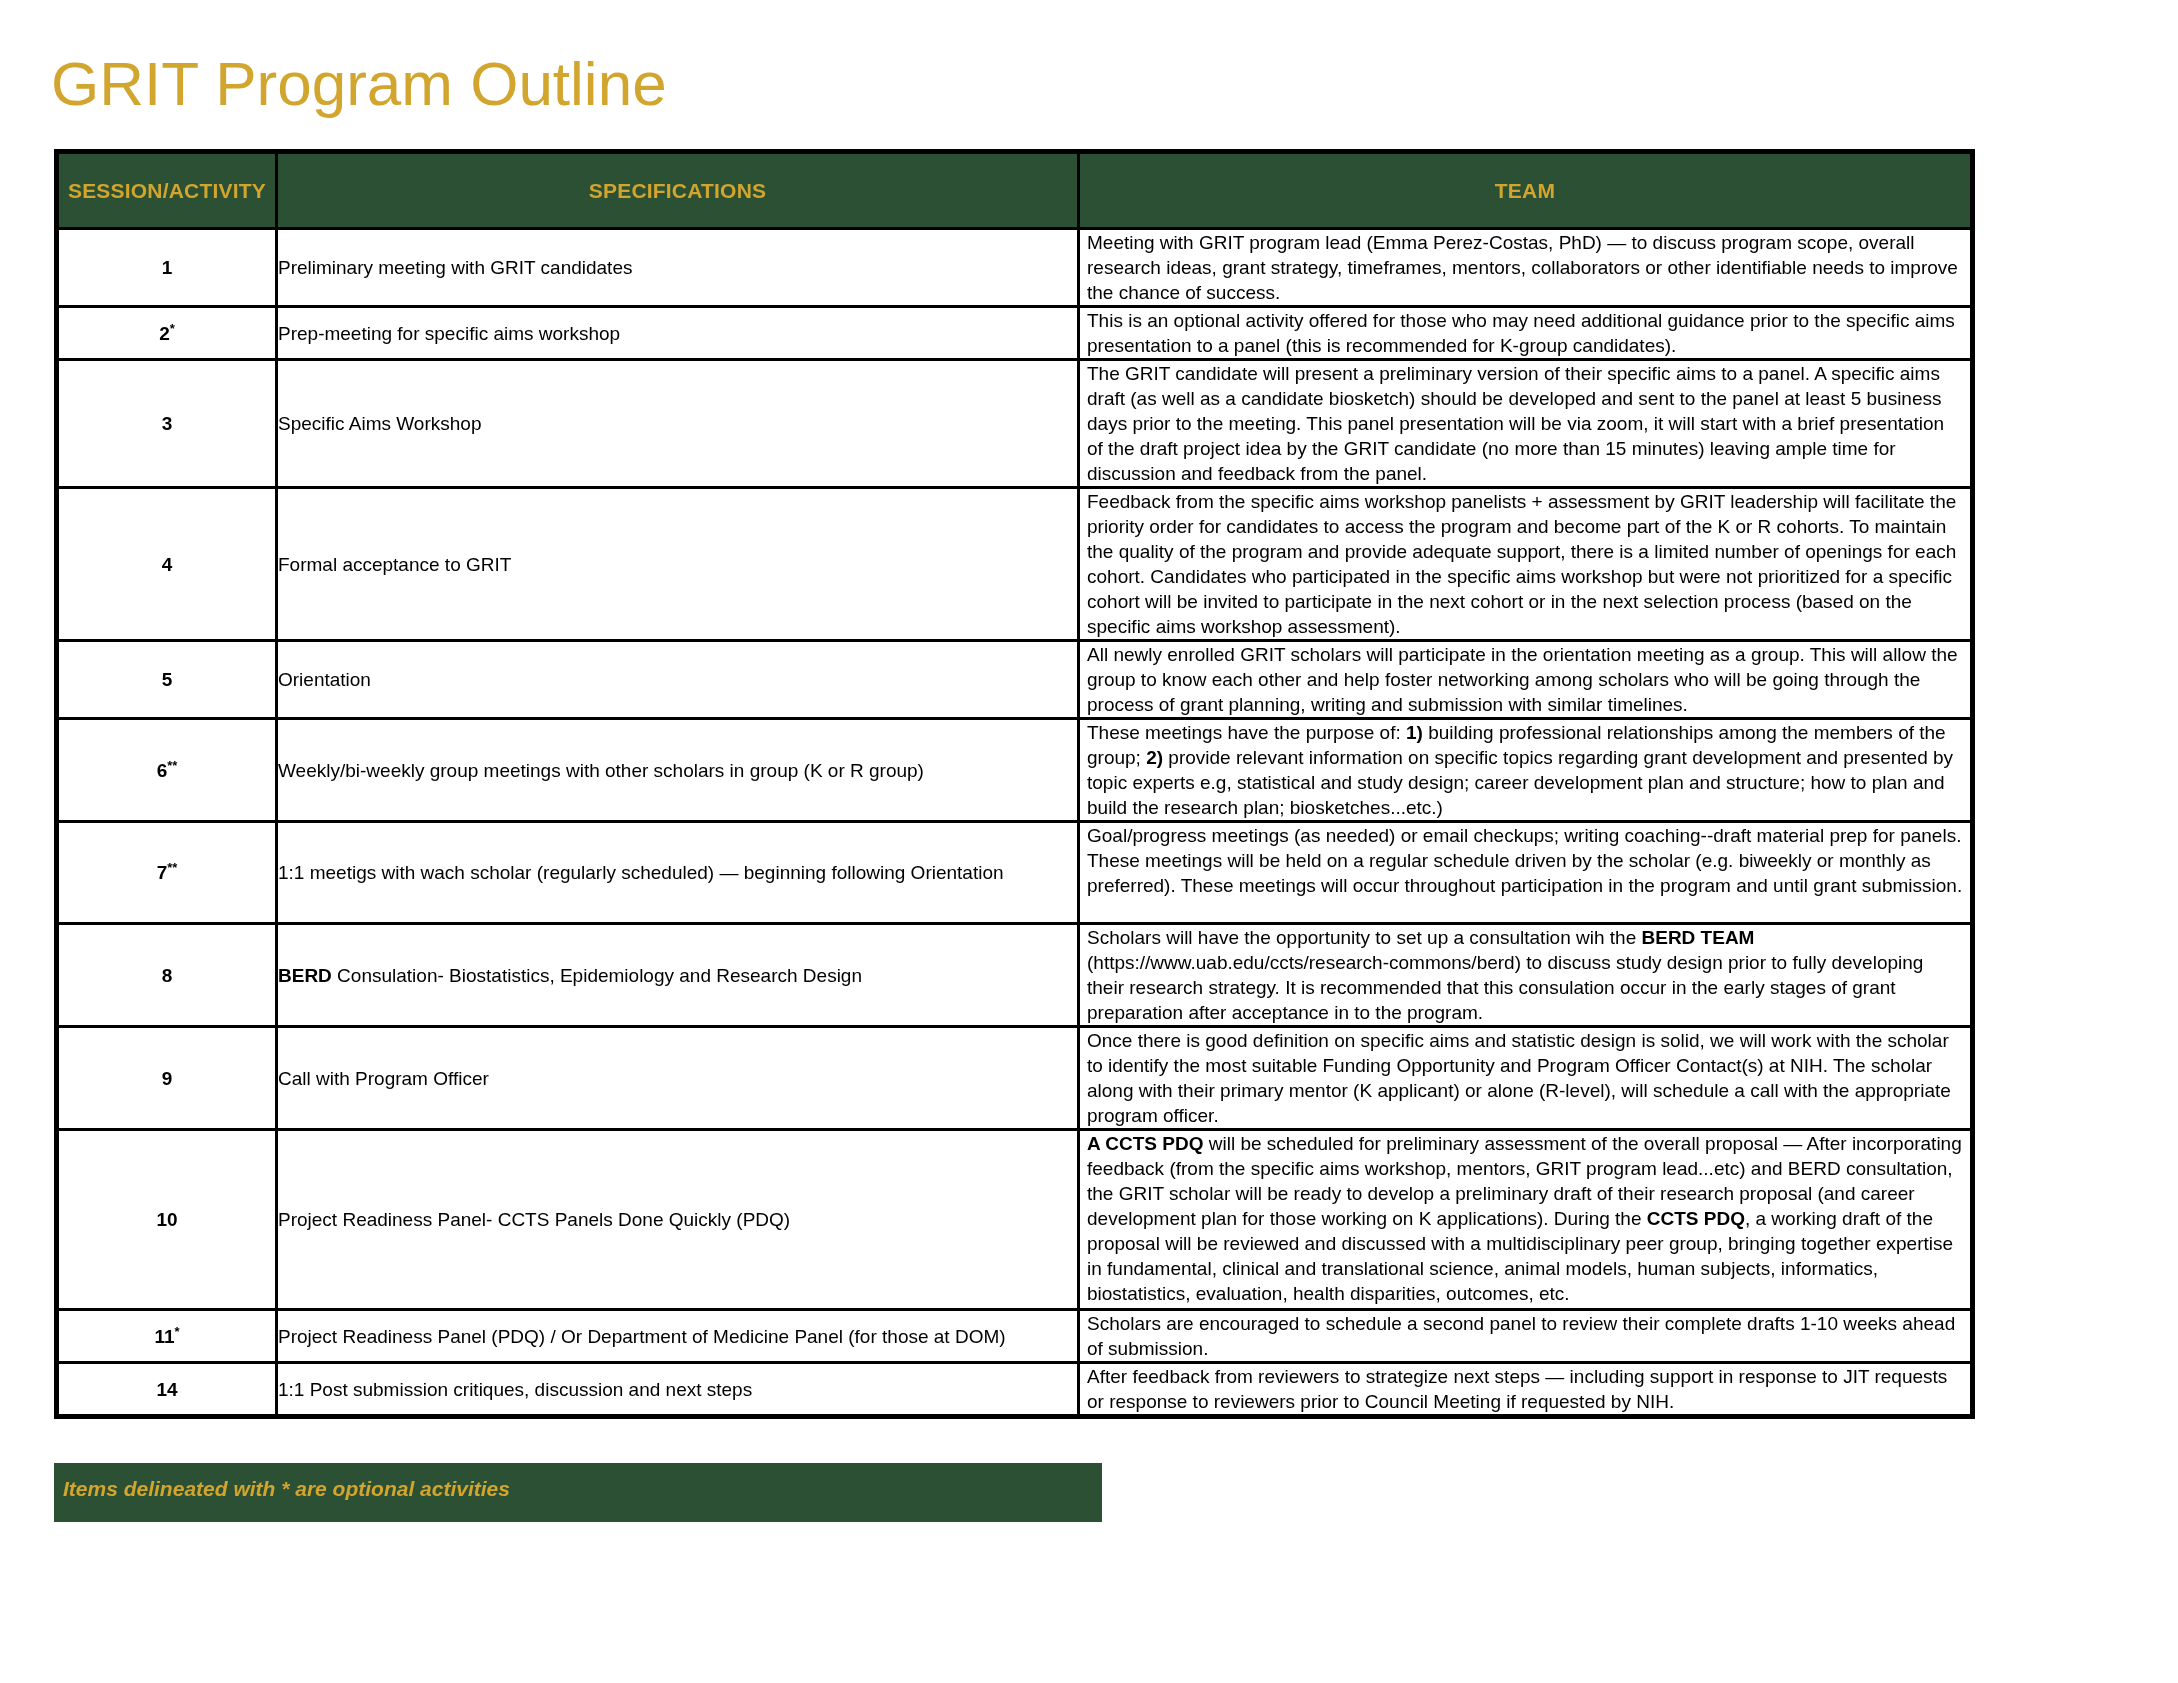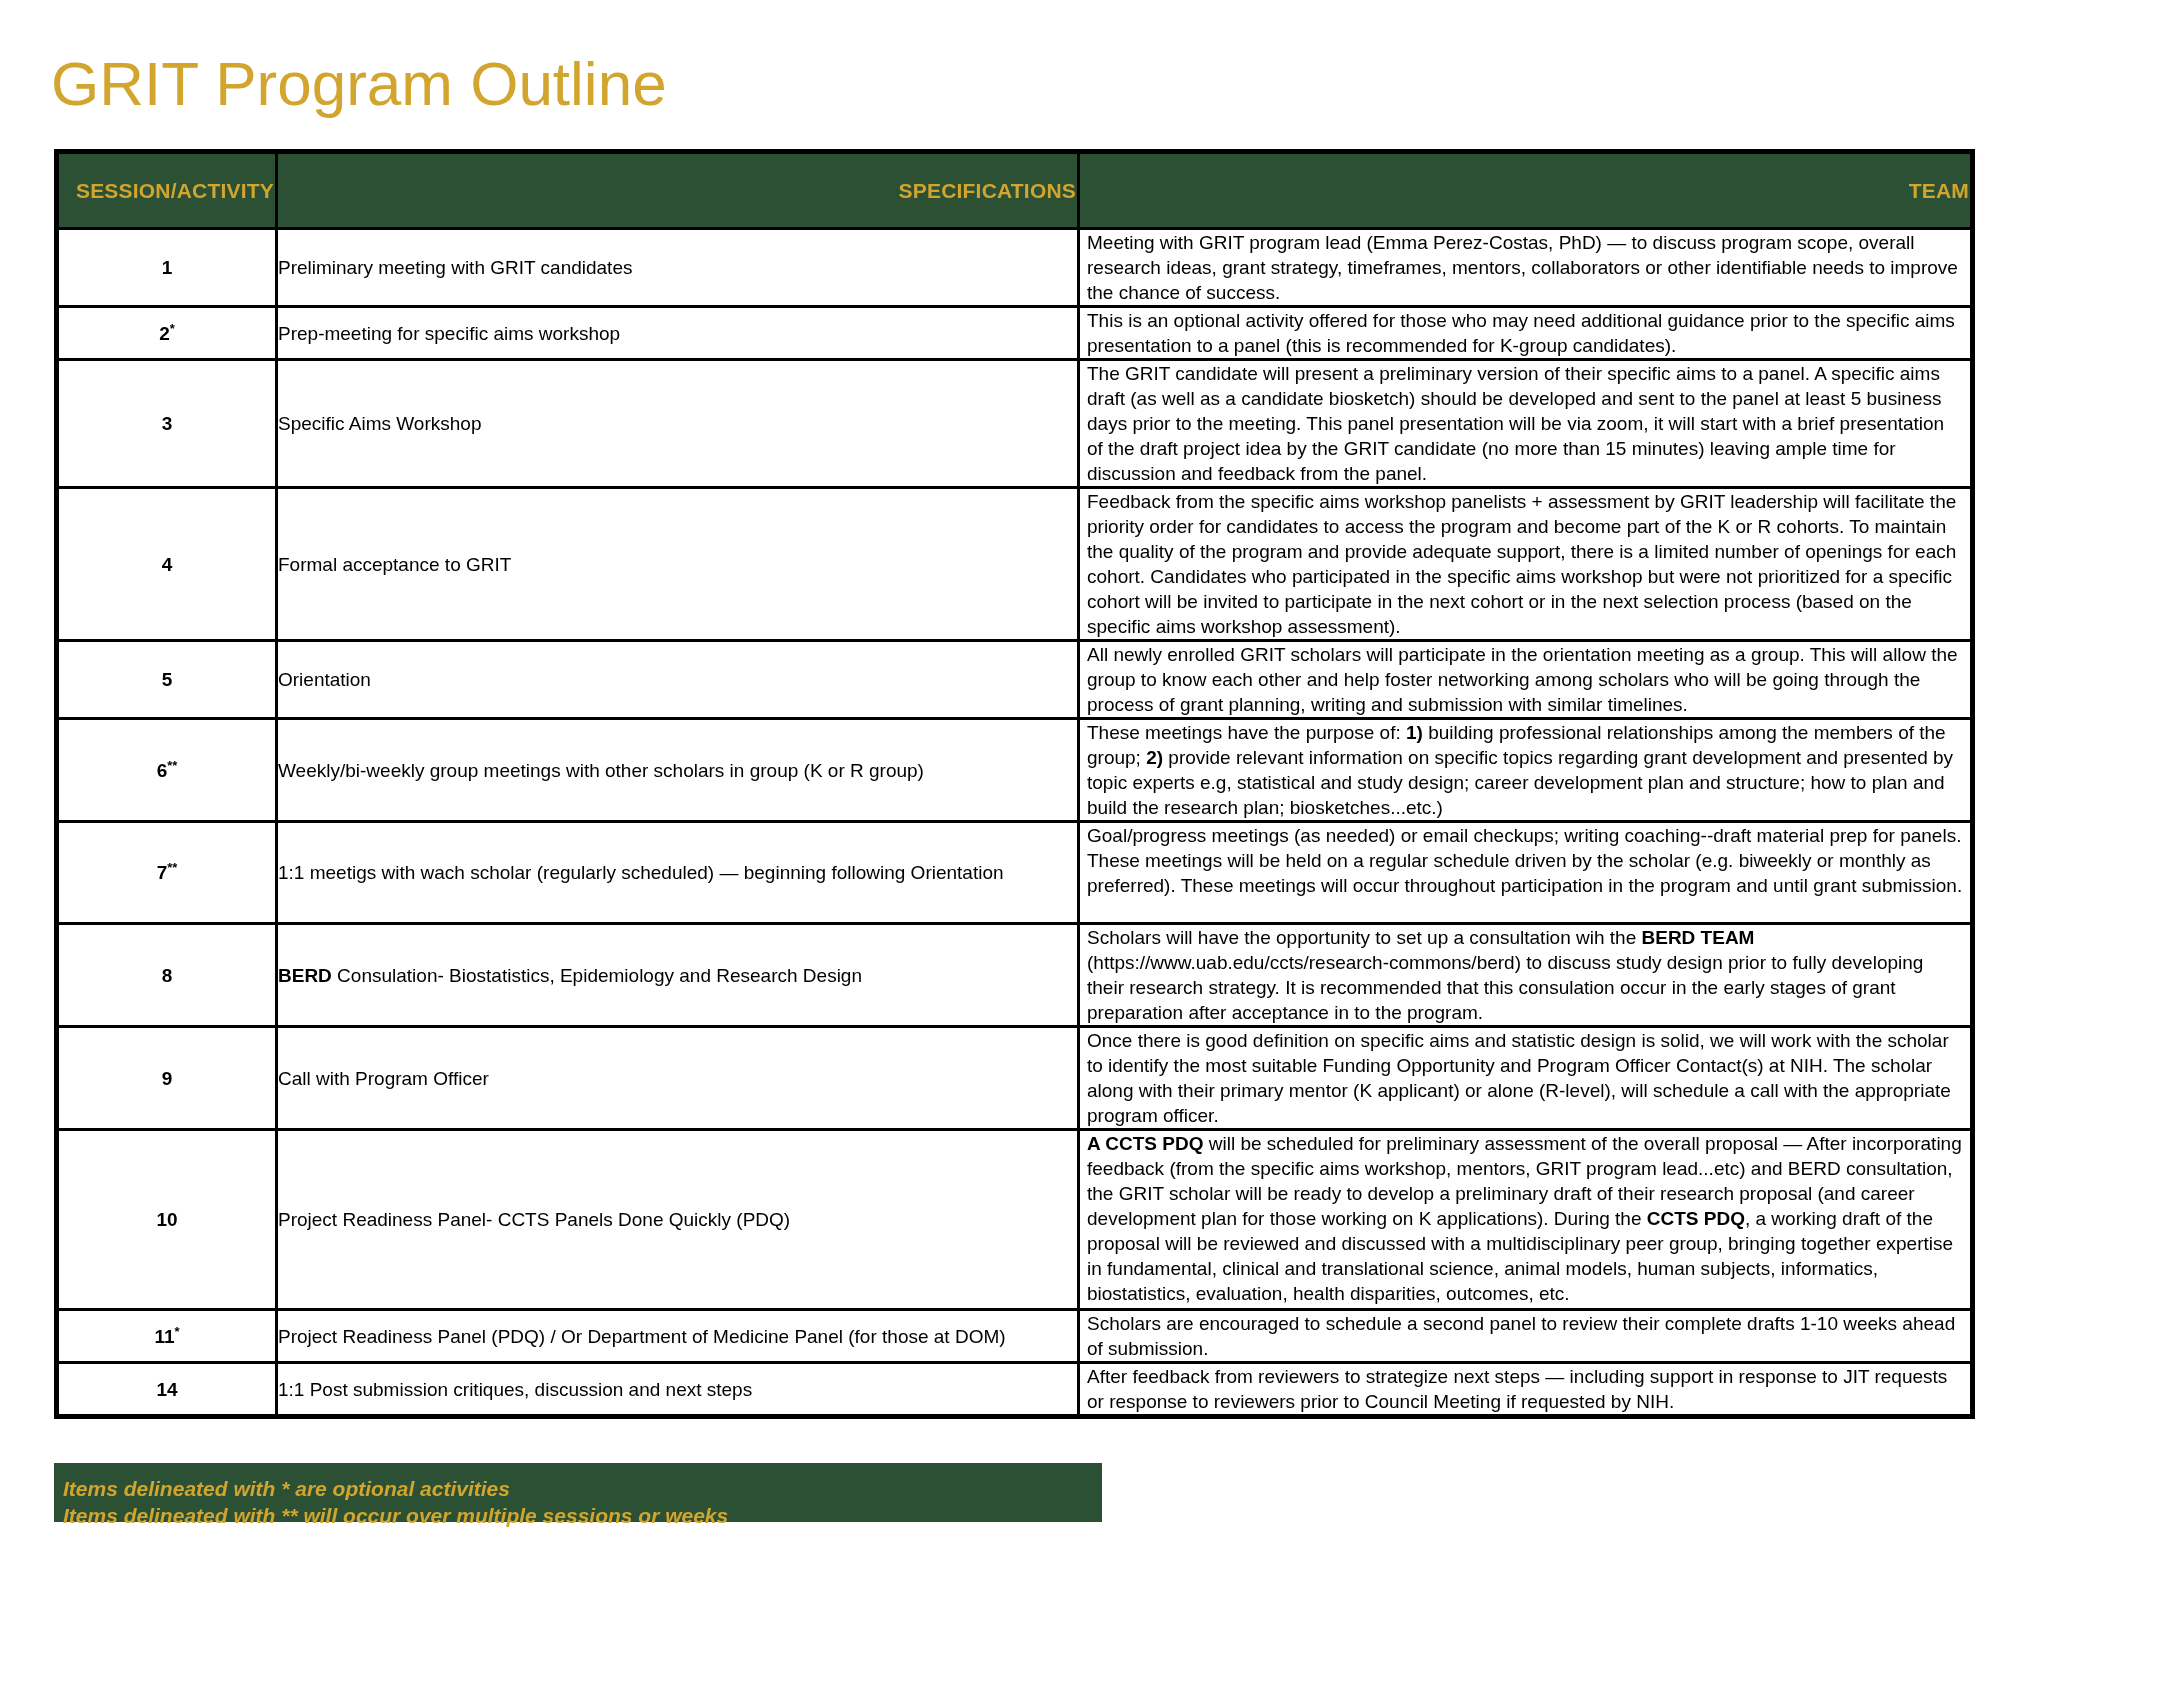--- a/index.html
+++ b/index.html
@@ -25,21 +25,21 @@
     table-layout: fixed;
     border: 5px solid #000;
   }
   table.program th {
     background: #2B5033;
     color: #D2A52E;
     font-weight: bold;
     font-size: 21px;
     height: 71px;
     border: 3px solid #000;
-    text-align: right;
+    text-align: center;
     vertical-align: middle;
     letter-spacing: 0.2px;
   }
   table.program td {
     border: 3px solid #000;
     font-size: 19px;
     color: #000;
     overflow: hidden;
   }
   td.c-session {
@@ -153,15 +153,14 @@
     <tr style="height:50px">
       <td class="c-session"><span>14</span><sup></sup></td>
       <td class="c-spec">1:1 Post submission critiques, discussion and next steps</td>
       <td class="c-note">After feedback from reviewers to strategize next steps — including support in response to JIT requests or response to reviewers prior to Council Meeting if requested by NIH.</td>
     </tr>
   </tbody>
 </table>
 
 <div class="legend">
   <div>Items delineated with * are optional activities</div>
-  <div>Items delineated with ** will occur over multiple sessions or weeks</div>
 </div>
 
 
 </body></html>

